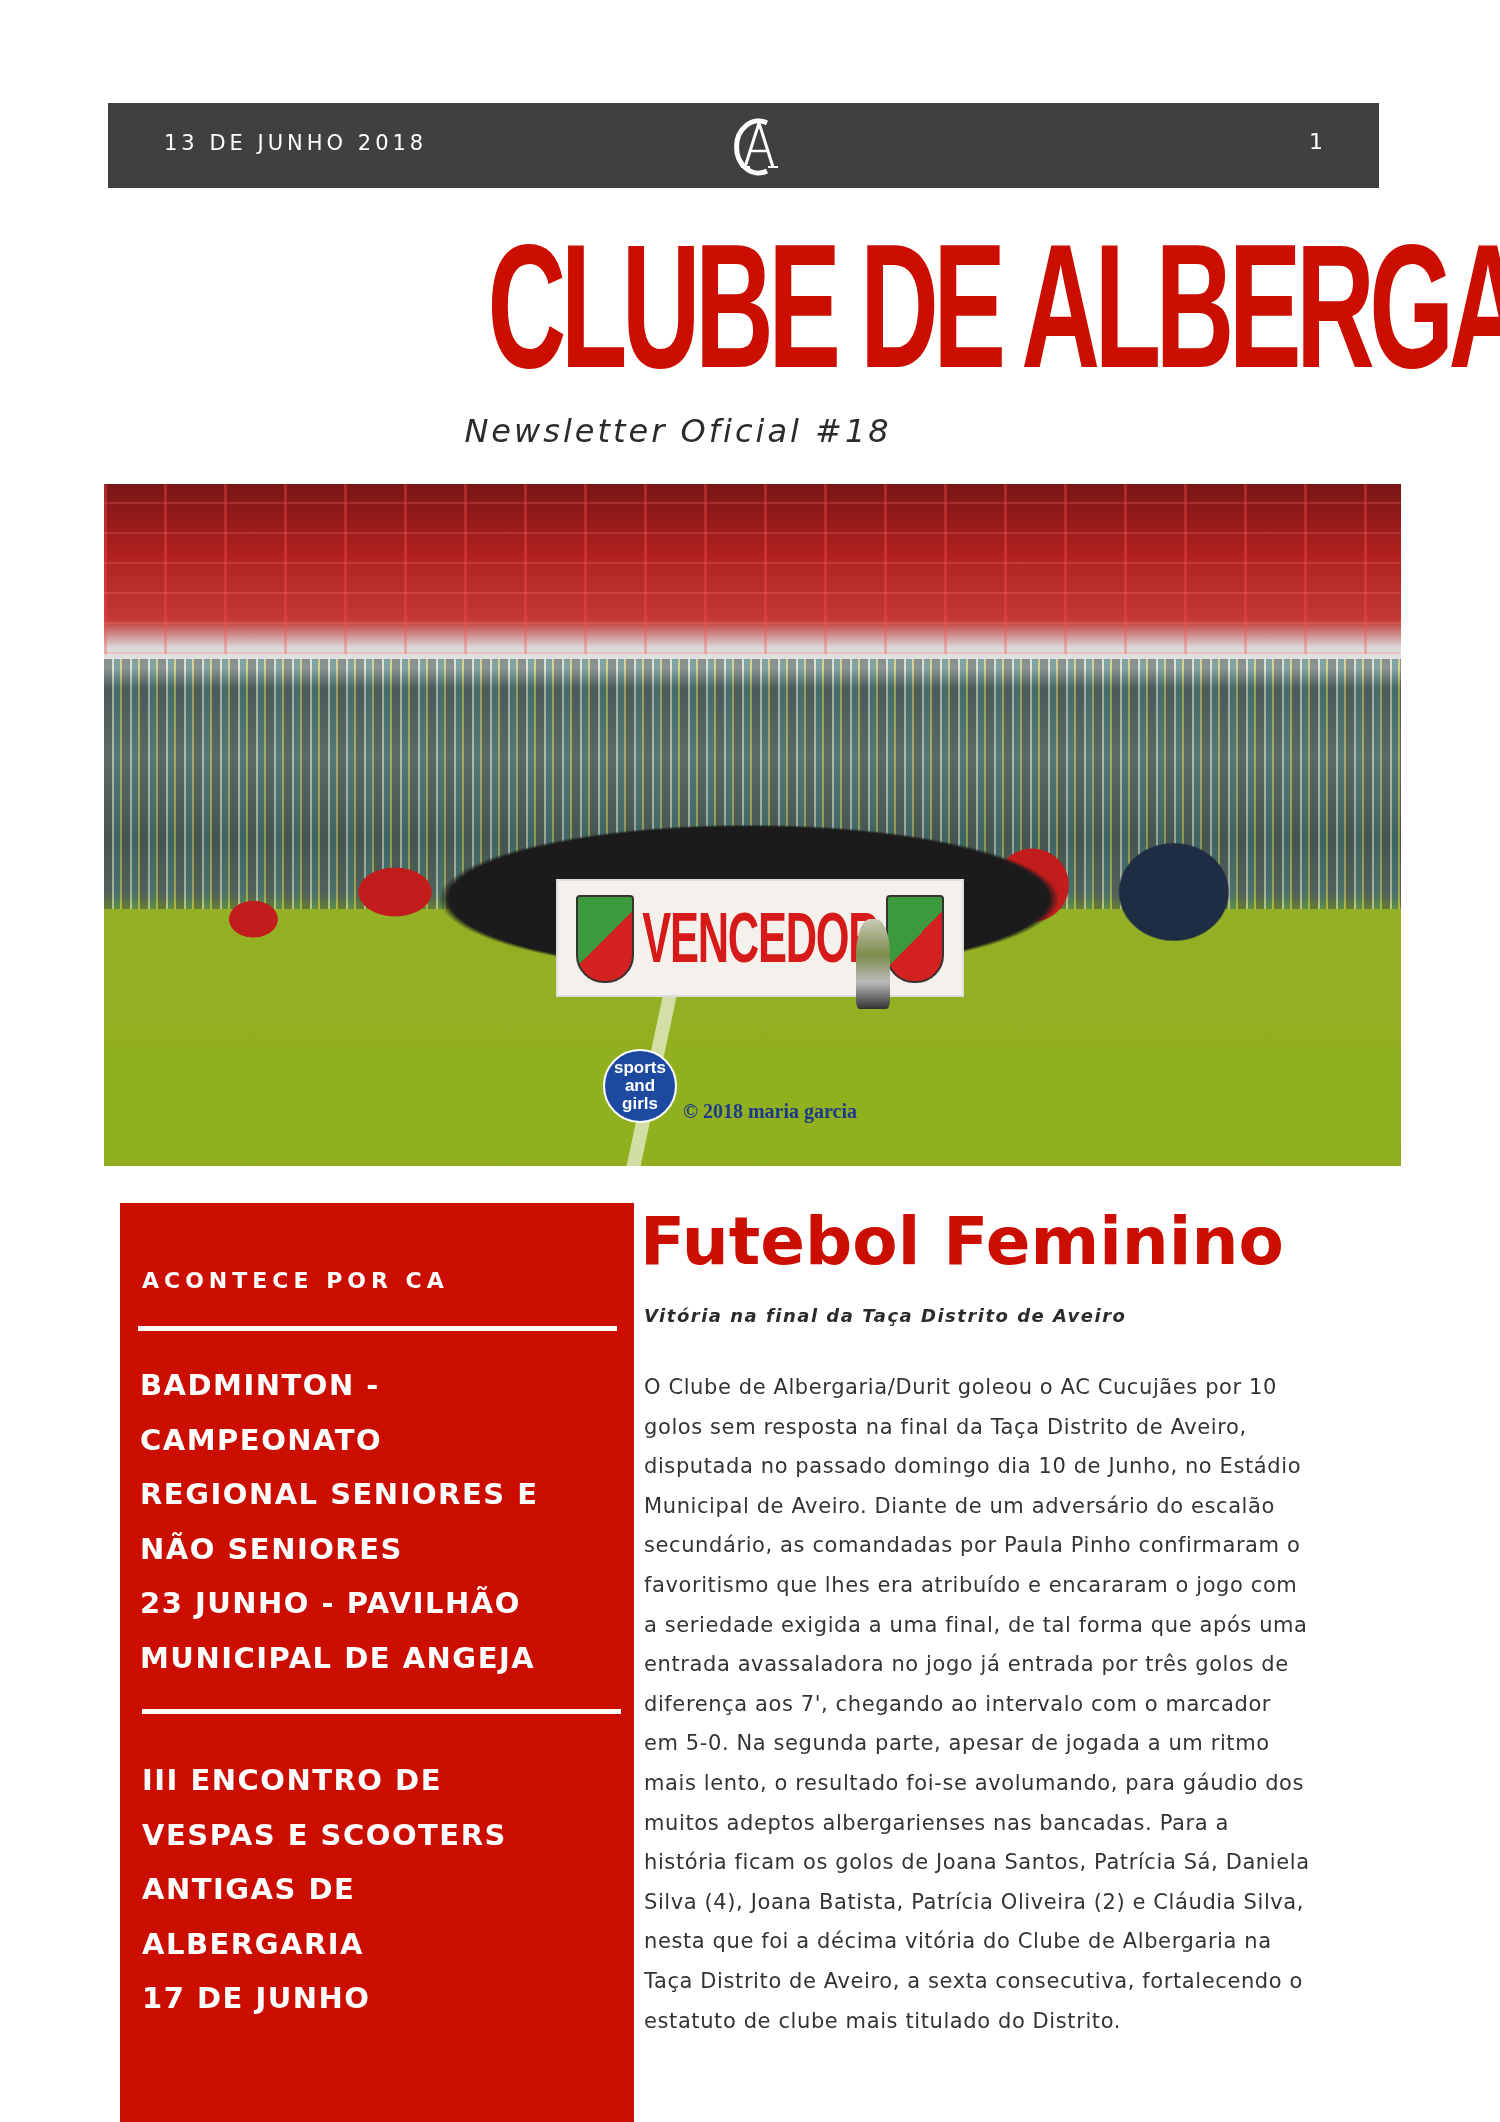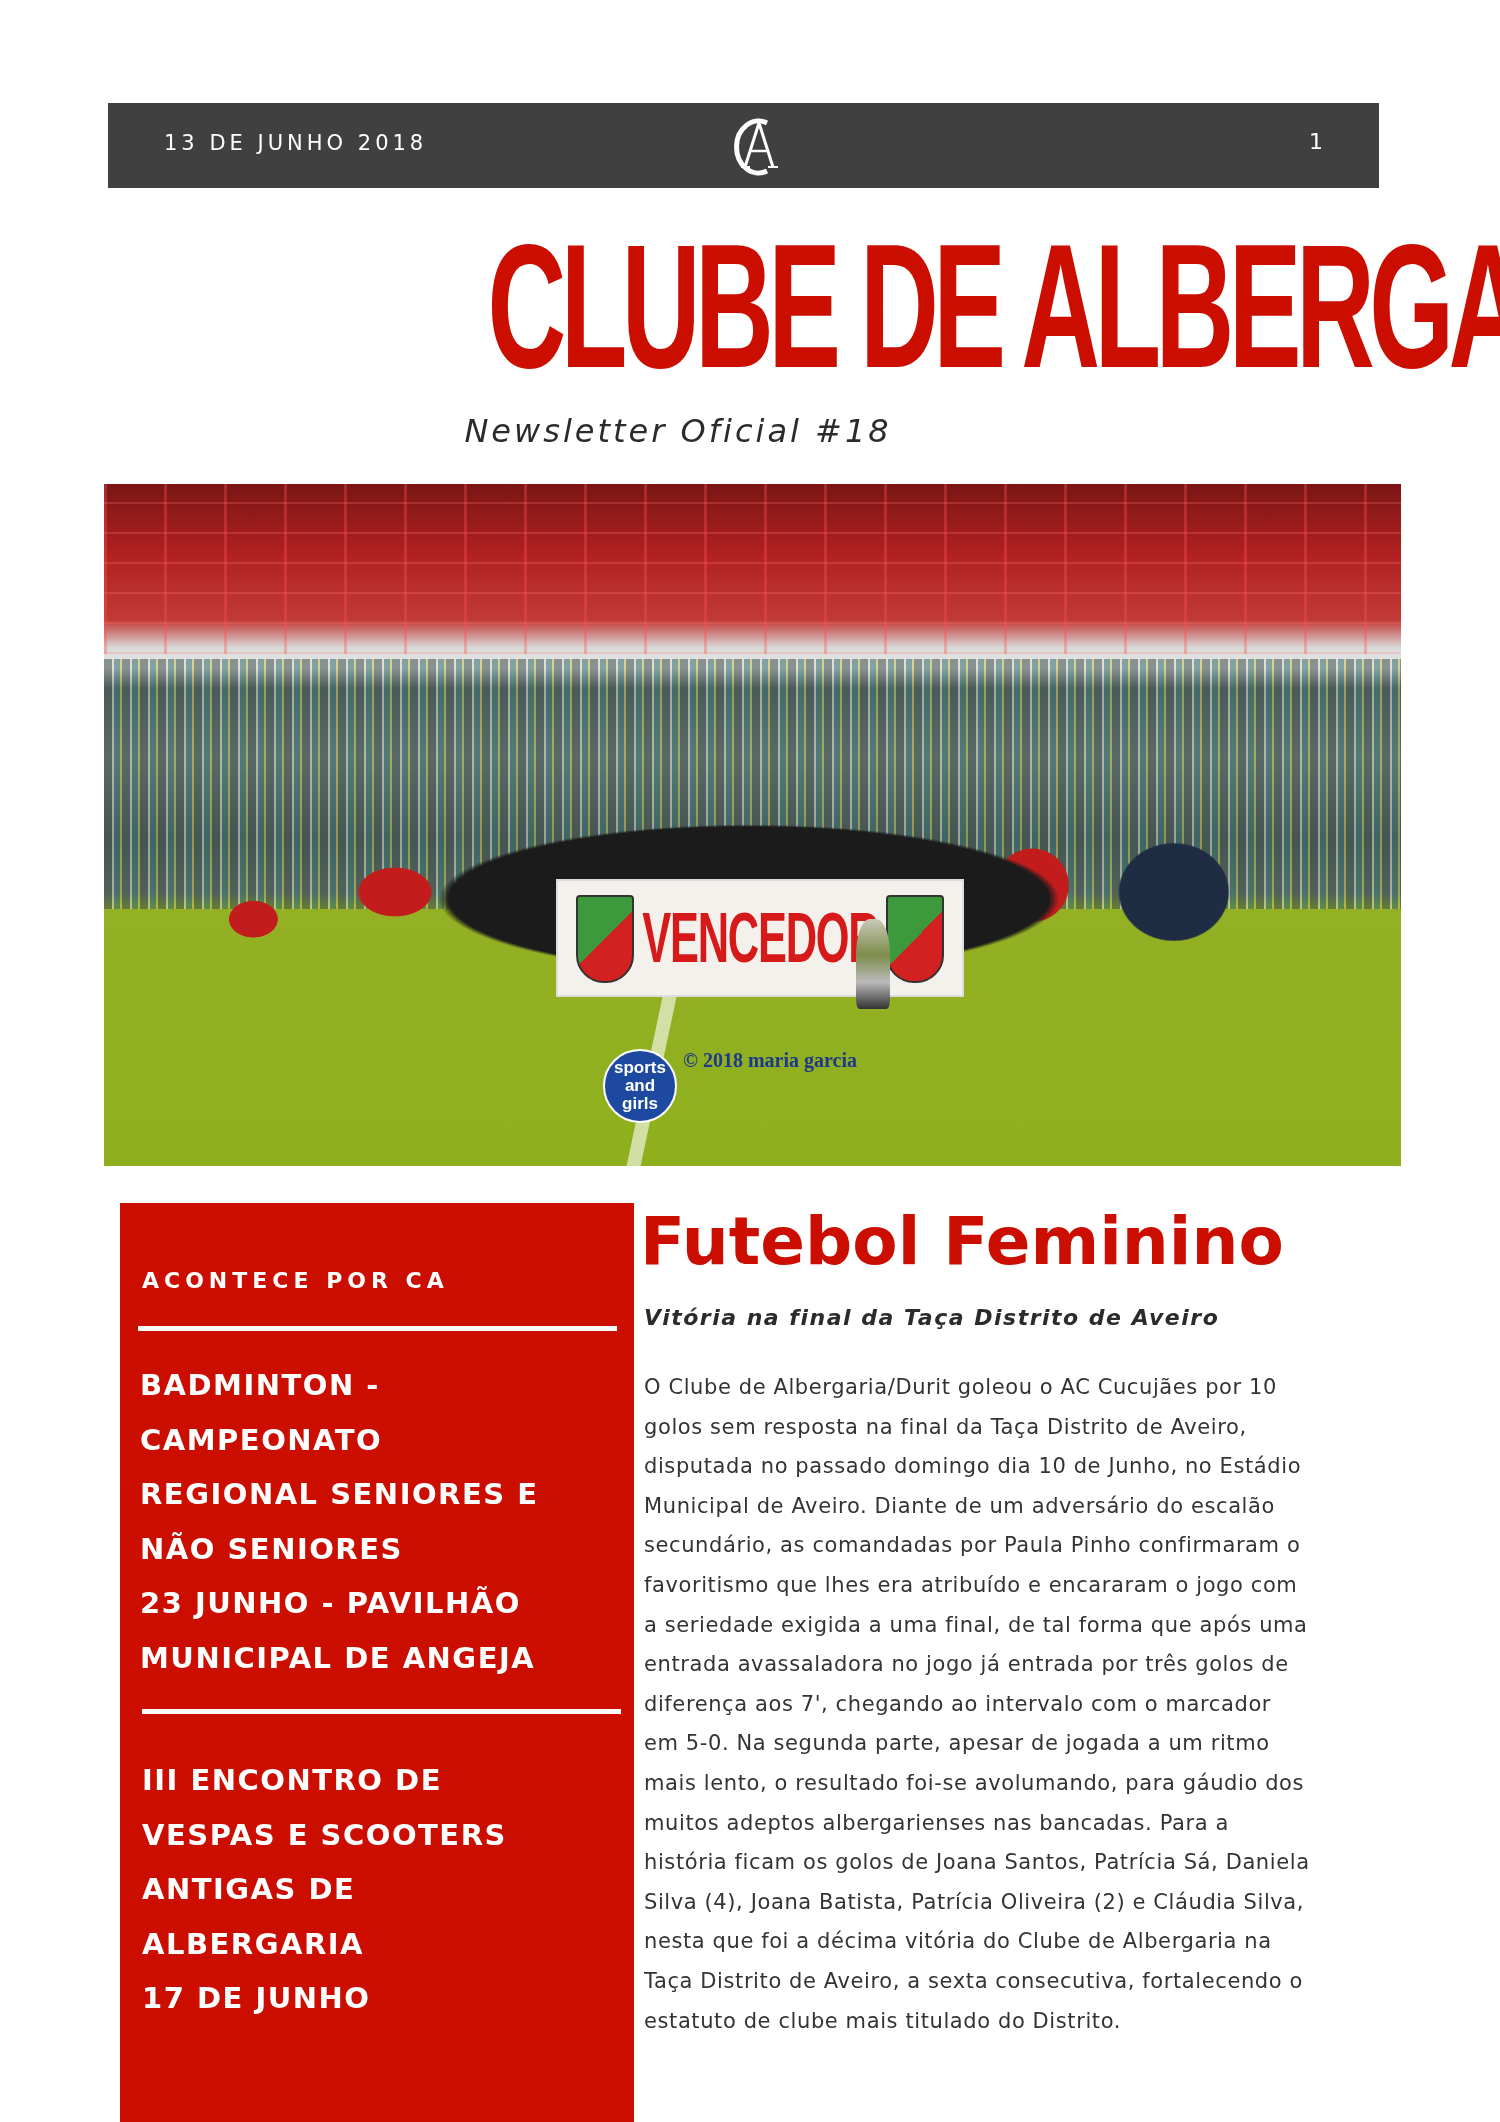--- a/index.html
+++ b/index.html
@@ -80,21 +80,21 @@
     .photo .trophy {
       position: absolute; left: 752px; top: 435px; width: 34px; height: 90px;
       background: linear-gradient(#c9c9b8, #7d8c4a 40%, #bbbbbb 70%, #333 100%);
       border-radius: 40% 40% 10% 10%;
     }
     .photo .field-line {
       position: absolute; left: 540px; top: 500px; width: 14px; height: 200px;
       background: rgba(255,255,255,0.6); transform: skewX(-12deg);
     }
     .photo .watermark {
-      position: absolute; left: 499px; top: 565px; display: flex; align-items: flex-start; gap: 6px;
+      position: absolute; left: 499px; top: 565px; display: flex; align-items: flex-end; gap: 6px;
     }
     .photo .watermark .wm-logo {
       width: 74px; height: 74px; border-radius: 50%; background: #1d4aa0; border: 2px solid #fff;
       color: #fff; font-family: "Liberation Sans", sans-serif; font-weight: bold;
       font-size: 17px; line-height: 18px; display: flex; flex-direction: column;
       align-items: center; justify-content: center; text-align: center;
     }
     .photo .watermark .wm-text {
       font-family: Liberation Serif, serif; font-weight: bold; font-size: 20px; color: #1d3a8a;
     }
@@ -123,21 +123,21 @@
 
     .article { position: absolute; left: 640px; top: 1203px; width: 820px; }
     .article .headline {
       position: absolute; left: 0; top: 0;
       font-family: "DejaVu Sans", sans-serif; font-weight: bold; color: #cc0e00;
       font-size: 66px; letter-spacing: 0px; white-space: nowrap;
     }
     .article .dek {
       position: absolute; left: 4px; top: 102px;
       font-family: "DejaVu Sans", sans-serif; font-weight: bold; font-style: oblique;
-      font-size: 22px; letter-spacing: 1.5px; color: #2b2b2b; white-space: nowrap;
+      font-size: 18px; letter-spacing: 1.5px; color: #2b2b2b; white-space: nowrap;
     }
     .article .body {
       position: absolute; left: 4px; top: 165px; width: 820px;
       font-family: "DejaVu Sans", sans-serif; font-size: 21px; line-height: 39.6px;
       color: #333333; letter-spacing: 0.6px;
     }
     .article .body .line { display: block; white-space: nowrap; }
   </style>
 </head>
 <body>

